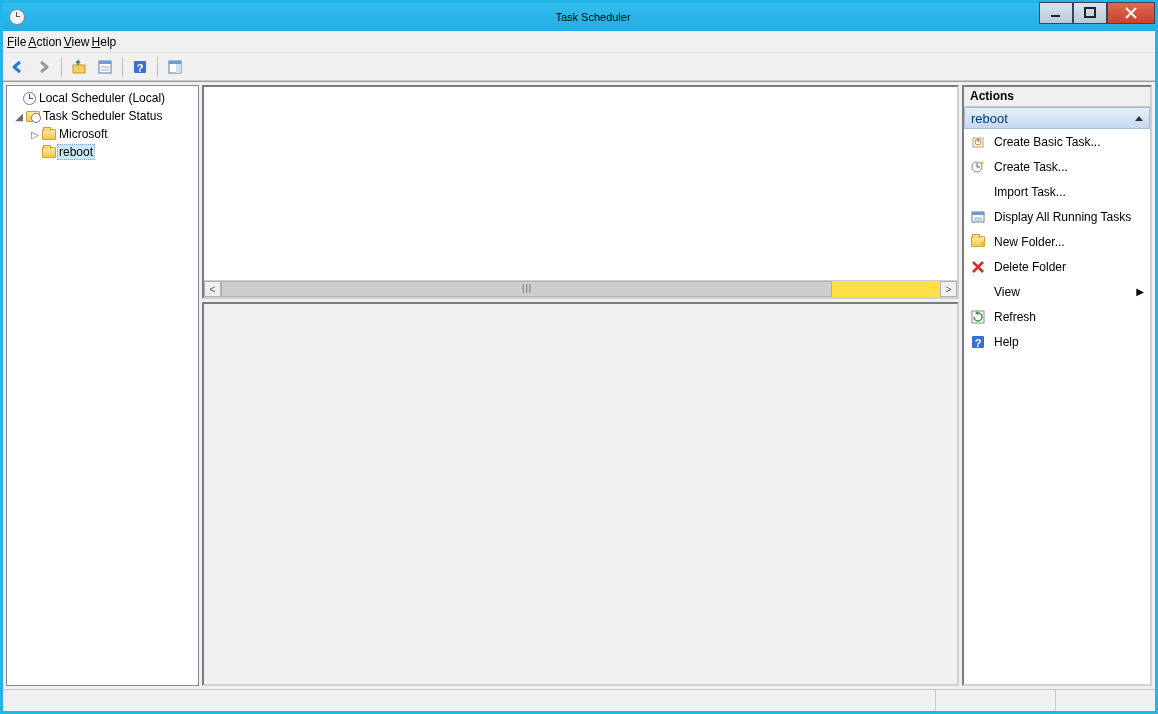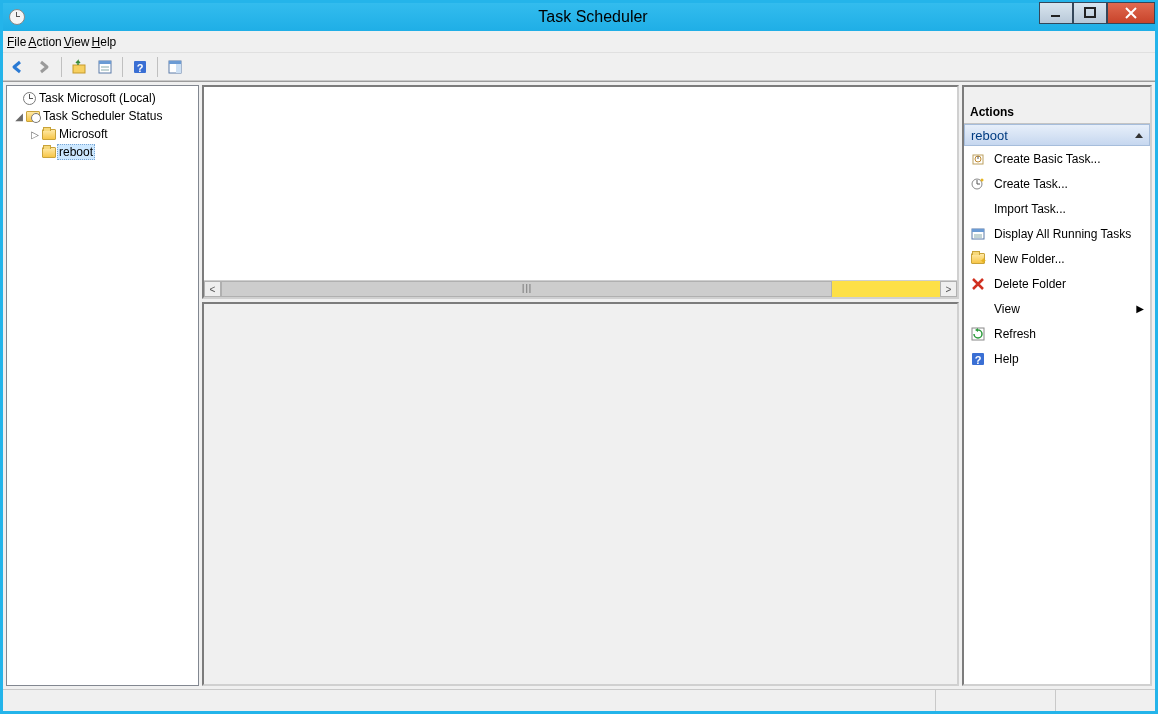--- a/index.html
+++ b/index.html
@@ -3,21 +3,21 @@
 <meta charset="utf-8">
 <style>
   * { box-sizing: border-box; }
   html, body { margin:0; padding:0; width:1158px; height:714px; font-family: "Segoe UI", Tahoma, sans-serif; font-size:12px; color:#000; background:#fff; }
   .window { width:1158px; height:714px; border:3px solid #24b4ea; background:#f0f0f0; display:flex; flex-direction:column; }
   
   .titlebar { height:28px; background:linear-gradient(#33bcee,#1faee6); display:flex; align-items:center; position:relative; color:#000; }
   .titlebar .appicon { width:16px; height:16px; margin:0 6px; border:1px solid #888; border-radius:50%; background:#f5f5f5; position:relative; }
   .titlebar .appicon::before{content:"";position:absolute;left:6px;top:2px;width:1px;height:5px;background:#555;}
   .titlebar .appicon::after{content:"";position:absolute;left:6px;top:6px;width:4px;height:1px;background:#555;}
-  .titlebar .title { flex:1; text-align:center; font-size:16px; color:#000; }
+  .titlebar .title { flex:1; text-align:center; font-size:11px; color:#000; }
   .winbtns { display:flex; height:22px; position:absolute; right:0; top:-1px;}
   .winbtn { width:34px; height:22px; border:1px solid #34475a; background:linear-gradient(#d9e5ef,#b8c8d8); display:flex; align-items:center; justify-content:center; }
   .winbtn.close { width:48px; background:linear-gradient(#e06a50,#c8432a); }
   .winbtn svg{display:block}
   
   .menubar { height:22px; background:#f0f0f0; display:flex; align-items:center; padding:0 4px; gap:2px; border-bottom:1px solid #e0e0e0;}
   .menubar span{cursor:default;}
   .menubar .ul{text-decoration:underline;}
   
   .toolbar { height:28px; background:#f0f0f0; border-bottom:1px solid #c9c9c9; display:flex; align-items:center; padding:0 4px; gap:4px;}
@@ -44,21 +44,21 @@
   .colheaders{height:20px;display:flex;border-bottom:1px solid #d8d8d8;background:#fff;}
   .ch{border-right:1px solid #d8d8d8;padding:2px 6px;white-space:nowrap;overflow:hidden;font-size:12px;}
   .listbody{flex:1;}
   .hscroll{height:17px;background:#f0f0f0;display:flex;border-top:1px solid #cfcfcf;}
   .hbtn{width:17px;display:flex;align-items:center;justify-content:center;background:#efefef;border:1px solid #b0b0b0;color:#555;font-size:10px;}
   .htrack{flex:1;background:#fde047;position:relative;}
   .hthumb{position:absolute;left:0;top:0;bottom:0;width:85%;background:#cdcdcd;border:1px solid #b0b0b0;display:flex;align-items:center;justify-content:center;color:#888;}
   .detailbox{flex:1;margin-top:3px;border:2px inset #d0d0d0;background:#f0f0f0;}
   
   .actions{width:190px;margin:3px 3px 3px 0;border:2px inset #d0d0d0;background:#fff;display:flex;flex-direction:column;}
-  .actions-hd{height:20px;background:#f0f0f0;border-bottom:1px solid #c4c4c4;padding:18px 6px;font-weight:bold;font-size:12px;}
+  .actions-hd{height:20px;background:#f0f0f0;border-bottom:1px solid #c4c4c4;padding:2px 6px;font-weight:bold;font-size:12px;}
   .actions-sub{height:22px;background:linear-gradient(#e7effa,#c6d7ef);border:1px solid #a6bddb;margin:0;padding:2px 6px;font-size:13px;color:#003b80;display:flex;align-items:center;justify-content:space-between;}
   .act-item{height:25px;display:flex;align-items:center;padding:0 6px;gap:8px;cursor:default;}
   .act-ic{width:16px;height:16px;display:flex;align-items:center;justify-content:center;}
   .statusbar{height:22px;background:#f0f0f0;border-top:1px solid #c9c9c9;display:flex;}
   .statusbar div{border-left:1px solid #c9c9c9;height:100%;}
   .arrowR{font-size:10px;color:#000;}
   .collapseUp{width:0;height:0;border-left:4px solid transparent;border-right:4px solid transparent;border-bottom:5px solid #333;}
 </style>
 </head>
 <body>
@@ -138,21 +138,21 @@
   </div>
 
   <div class="mainrow">
 
     <div class="tree">
       <div class="tree-row" style="padding-left:2px">
         <span class="exp"></span>
         <span class="ic">
             <span class="clock-ic"></span>
           </span>
-        <span class="lbl">Task Microsoft (Local)</span>
+        <span class="lbl">Local Scheduler (Local)</span>
       </div>
       <div class="tree-row" style="padding-left:6px">
         <span class="exp">◢</span>
         <span class="ic">
             <span class="library-ic"></span>
           </span>
         <span class="lbl">Task Scheduler Status</span>
       </div>
       <div class="tree-row" style="padding-left:22px">
         <span class="exp">▷</span>

